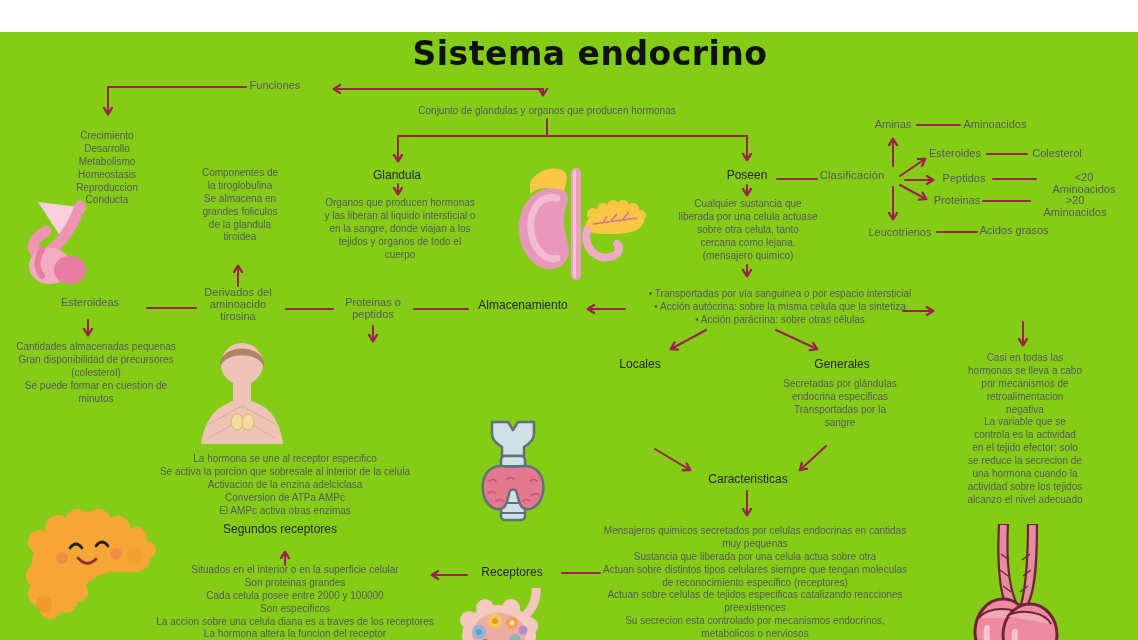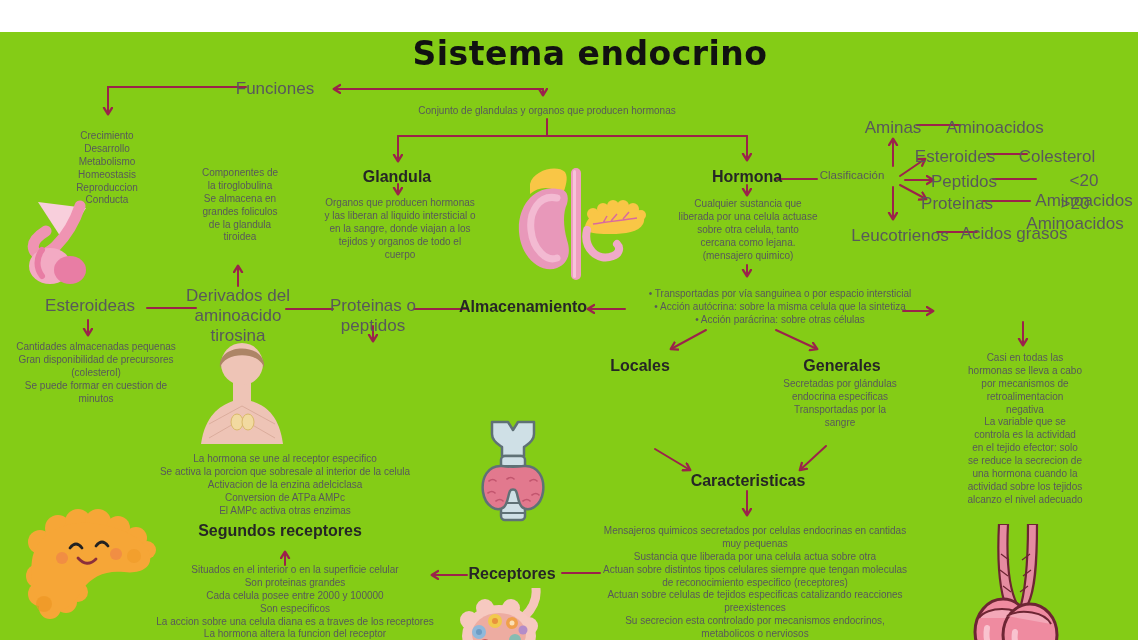--- a/index.html
+++ b/index.html
@@ -1,21 +1,21 @@
 <!DOCTYPE html>
 <html><head>
 <meta charset="utf-8">
 <style>
   html,body{margin:0;padding:0;background:#fff;}
   .canvas{position:relative;width:1138px;height:640px;background:#84cc16;overflow:hidden;
           font-family:"Liberation Sans",sans-serif;margin-top:32px;}
   .abs{position:absolute;transform:translateX(-50%);white-space:pre-line;text-align:center;}
   .title{font-family:"DejaVu Sans",sans-serif;font-size:33px;font-weight:800;color:#111;letter-spacing:.5px;}
-  .lbl{font-size:16px;font-weight:bold;color:#262626;}
-  .tag{font-size:17px;color:#58595b;}
+  .lbl{font-size:12px;font-weight:normal;color:#262626;}
+  .tag{font-size:11px;color:#58595b;}
   .txt{font-size:10px;color:#58595b;line-height:1.29;text-align:center;}
   svg.connectors{position:absolute;left:0;top:0;pointer-events:none;}
   svg.ill{position:absolute;}
 </style>
 </head>
 <body>
 
 <div class="canvas">
 
   <svg class="connectors" width="1138" height="640" viewBox="0 0 1138 640">
@@ -84,21 +84,21 @@
 grandes foliculos
 de la glandula
 tiroidea</div>
 
   <div class="abs lbl" style="left:397px;top:136px">Glandula</div>
   <div class="abs txt" style="left:400px;top:165px;width:190px">Organos que producen hormonas
 y las liberan al liquido intersticial o
 en la sangre, donde viajan a los
 tejidos y organos de todo el
 cuerpo</div>
-  <div class="abs lbl" style="left:747px;top:136px">Hormona</div>
+  <div class="abs lbl" style="left:747px;top:136px">Poseen</div>
   <div class="abs txt" style="left:748px;top:166px;width:185px">Cualquier sustancia que
 liberada por una celula actuase
 sobre otra celula, tanto
 cercana como lejana.
 (mensajero quimico)</div>
 
   <div class="abs tag" style="left:852px;top:137px;font-size:11.5px">Clasificación</div>
   <div class="abs tag" style="left:893px;top:86px">Aminas</div>
   <div class="abs tag" style="left:995px;top:86px">Aminoacidos</div>
   <div class="abs tag" style="left:955px;top:115px">Esteroides</div>

